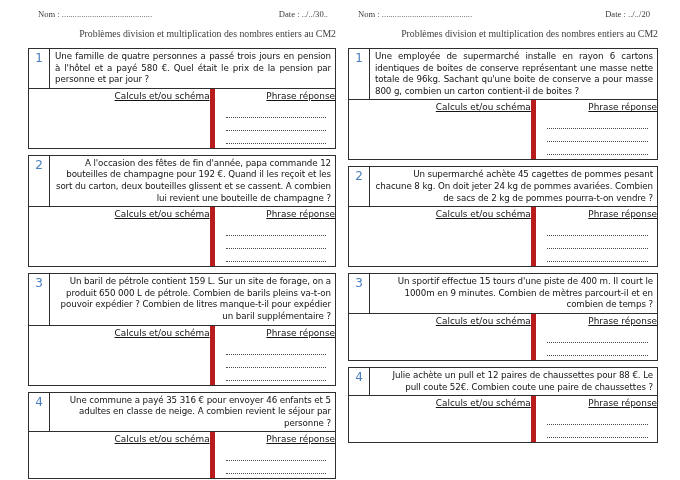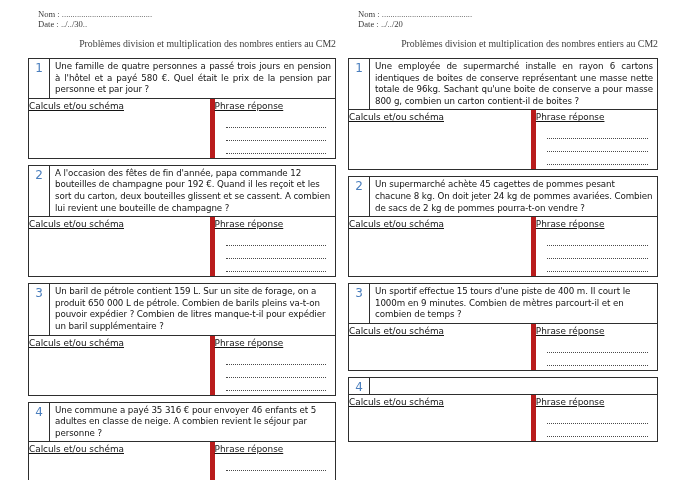--- a/index.html
+++ b/index.html
@@ -3,34 +3,34 @@
 <meta charset="utf-8">
 <style>
   html,body{margin:0;padding:0;background:#ffffff;}
   .sheet{width:680px;height:480px;display:flex;overflow:hidden;background:#ffffff;}
   .page{width:340px;height:480px;box-sizing:border-box;background:#fff;overflow:hidden;
         font-family:"DejaVu Sans",sans-serif;}
   .page.left{padding:5px 4px 0 28px;}
   .page.right{padding:5px 22px 0 8px;}
   .page-head{display:flex;justify-content:space-between;align-items:baseline;
              padding:4px 8px 0 10px;font-family:"Liberation Serif",serif;
-             font-size:8.6px;color:#3b3b3b;flex-direction:column;}
+             font-size:8.6px;color:#3b3b3b;}
   .title{font-family:"Liberation Serif",serif;font-weight:normal;font-size:9.8px;
          color:#3d3d3d;text-align:right;margin:9px 0 9px 0;}
   .problem{border:1px solid #2e2e2e;margin-bottom:6px;background:#fff;}
   .prow{display:flex;border-bottom:1px solid #2e2e2e;}
   .pnum{flex:0 0 20px;border-right:1px solid #2e2e2e;color:#4a7ebd;
         font-size:12px;line-height:14px;text-align:center;padding-top:2px;}
   .ptext{flex:1;padding:2px 4px 2px 5px;font-size:8.7px;line-height:11.6px;
-         letter-spacing:-0.1px;color:#141414;}
+         letter-spacing:-0.1px;color:#141414;text-align:right;}
   .ptext.justify{text-align:justify;}
   .pgrid{display:flex;align-items:stretch;}
   .calc{flex:3;}
   .phrase{flex:2;border-left:5px solid #b91c1c;}
-  .colhead{text-align:left;text-decoration:underline;font-size:8.9px;
+  .colhead{text-align:right;text-decoration:underline;font-size:8.9px;
            line-height:13px;padding-top:1px;color:#141414;}
   .lines{padding:2px 9px 4px 11px;}
   .answer-line{height:12px;border-bottom:1.4px dotted #4a4a4a;}
   .footer{text-align:center;font-size:7.5px;color:#8a8a8a;margin-top:7px;
           font-family:"DejaVu Sans",sans-serif;letter-spacing:0.2px;}
 </style>
 </head>
 <body>
 
 <div class="sheet" id="sheet">
@@ -178,20 +178,21 @@
         <div class="lines">
                 <div class="answer-line"></div>
                 <div class="answer-line"></div>
               </div>
       </div>
     </div>
   </article>
         <article class="problem">
     <div class="prow">
       <div class="pnum">4</div>
+      <div class="ptext">Julie achète un pull et 12 paires de chaussettes pour 88 €. Le pull coute 52€. Combien coute une paire de chaussettes ?</div>
     </div>
     <div class="pgrid">
       <div class="calc">
         <div class="colhead">Calculs et/ou schéma</div>
       </div>
       <div class="phrase">
         <div class="colhead">Phrase réponse</div>
         <div class="lines">
                 <div class="answer-line"></div>
                 <div class="answer-line"></div>

